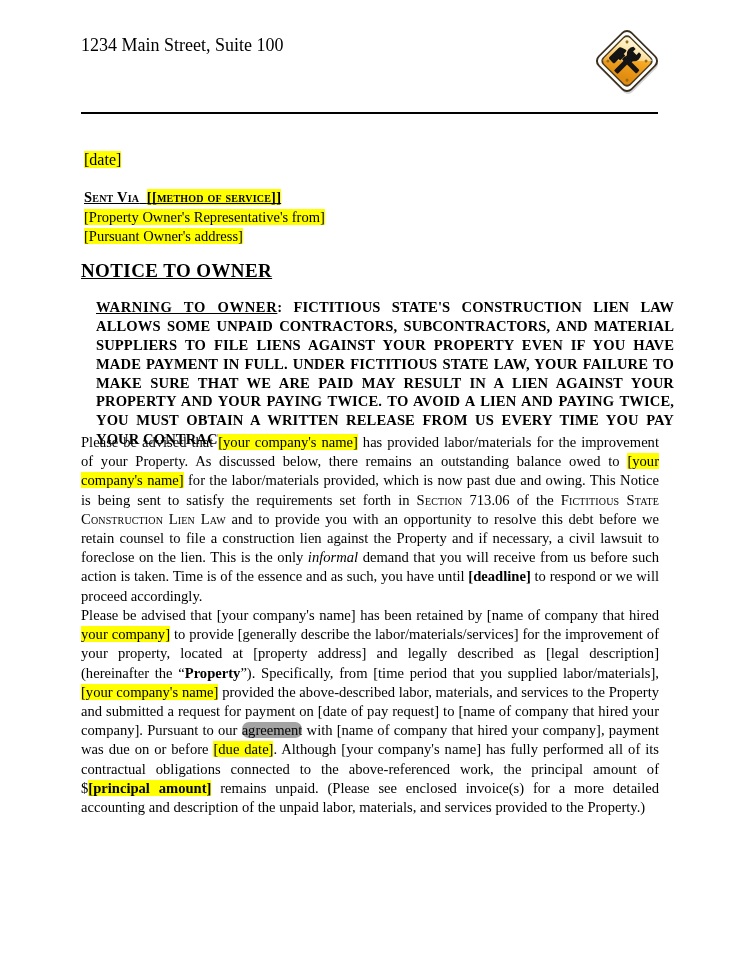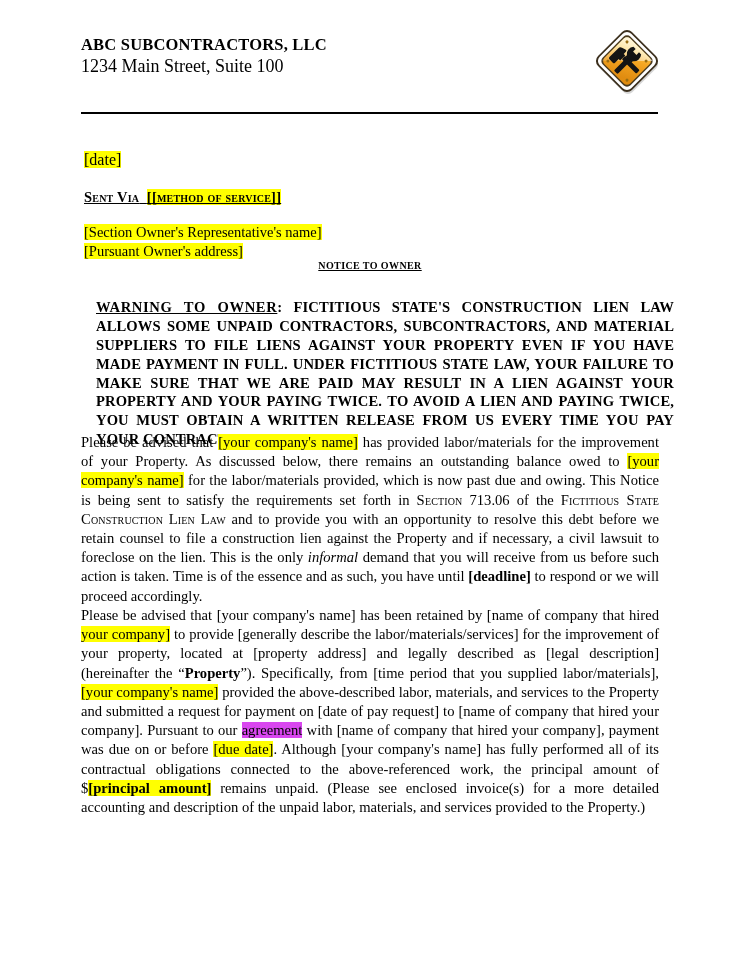--- a/index.html
+++ b/index.html
@@ -69,21 +69,21 @@
     width: 400px;
   }
   .addr-date {
     font-size: 16px;
     line-height: 1.28;
     margin-bottom: 18px;
   }
   .sentvia-line {
     font-size: 14.5px;
     line-height: 1.26;
-    margin-bottom: 16px;
+    margin-bottom: 1px;
     white-space: nowrap;
   }
   .smallcaps {
     font-variant: small-caps;
     font-weight: bold;
     text-decoration: underline;
     font-size: 14.5px;
     letter-spacing: 0.2px;
   }
   .sc-plain {
@@ -99,22 +99,21 @@
   .hl {
     background: #ffff00;
   }
 
   
   .doc-title {
     position: absolute;
     left: 81px;
     top: 260px;
     width: 578px;
-    text-align: center;
-    font-size: 10px;
+    font-size: 19px;
     font-weight: bold;
     text-decoration: underline;
     letter-spacing: 0.4px;
   }
 
   
   .warning {
     position: absolute;
     left: 96px;
     top: 298px;
@@ -141,29 +140,28 @@
     text-align: justify;
     text-justify: inter-word;
   }
   #par1 { top: 433px; }
   #par2 { top: 606px; }
   #par3 { top: 820px; }
 
   .b { font-weight: bold; }
   .i { font-style: italic; }
   .sc { font-variant: small-caps; letter-spacing: 0.15px; }
-  .u-hl { background: #d946ef; }
+  .u-hl { background: #a3a3a3; border-radius: 7px; }
 </style>
 </head>
 <body>
 
 <div class="page">
 
   <div class="letterhead">
-    <div class="lh-company">ABC SUBCONTRACTORS, LLC</div>
     <div class="lh-line">1234 Main Street, Suite 100</div>
   </div>
 
   <div class="logo">
     <svg width="72" height="72" viewBox="0 0 72 72" xmlns="http://www.w3.org/2000/svg">
       <defs>
         <linearGradient id="signgrad" x1="0" y1="0" x2="0.55" y2="1">
           <stop offset="0%" stop-color="#ffe89a"></stop>
           <stop offset="30%" stop-color="#fbcf55"></stop>
           <stop offset="55%" stop-color="#f5a623"></stop>
@@ -216,21 +214,21 @@
     </svg>
   </div>
 
   <div class="hrule"></div>
 
   <div class="addr-block">
     <div class="addr-date"><span class="hl">[date]</span></div>
 
     <div class="sentvia-line"><span class="smallcaps">Sent Via</span><span class="smallcaps">&nbsp;&nbsp;</span><span class="smallcaps hl">[<span class="sc-plain" style="font-variant:small-caps">[method of service]</span>]</span></div>
 
-    <div class="addr-owner"><span class="hl">[Section Owner's Representative's name]</span></div>
+    <div class="addr-owner"><span class="hl">[Property Owner's Representative's from]</span></div>
     <div class="addr-owner"><span class="hl">[Pursuant Owner's address]</span></div>
   </div>
 
   <div class="doc-title">NOTICE TO OWNER</div>
 
   <div class="warning"><span class="wlabel">WARNING TO OWNER</span><span>:</span> <span>FICTITIOUS STATE'S CONSTRUCTION LIEN LAW ALLOWS SOME UNPAID CONTRACTORS, SUBCONTRACTORS, AND MATERIAL SUPPLIERS TO FILE LIENS AGAINST YOUR PROPERTY EVEN IF YOU HAVE MADE PAYMENT IN FULL.  UNDER FICTITIOUS STATE LAW, YOUR FAILURE TO MAKE SURE THAT WE ARE PAID MAY RESULT IN A LIEN AGAINST YOUR PROPERTY AND YOUR PAYING TWICE.   TO AVOID A LIEN AND PAYING TWICE, YOU MUST OBTAIN A WRITTEN RELEASE FROM US EVERY TIME YOU PAY YOUR CONTRACTOR.</span></div>
 
   <div class="body-par" id="par1"><span>Please be advised that </span><span class="hl">[your company's name]</span><span> has provided labor/materials for the improvement of your Property.   As discussed below, there remains an outstanding balance owed to </span><span class="hl">[your company's name]</span><span> for the labor/materials provided, which is now past due and owing.  This Notice is being sent to satisfy the requirements set forth in </span><span class="sc">Section</span><span> 713.06 of the </span><span class="sc">Fictitious State Construction Lien Law</span><span> and to provide you with an opportunity to resolve this debt before we retain counsel to file a construction lien against the Property and if necessary, a civil lawsuit to foreclose on the lien.   This is the only </span><span class="i">informal</span><span> demand that you will receive from us before such action is taken.   Time is of the essence and as such, you have until </span><span class="b">[deadline]</span><span> to respond or we will proceed accordingly.</span></div>
 
   <div class="body-par" id="par2"><span>Please be advised that [your company's name] has been retained by [name of company that hired </span><span class="hl">your company]</span><span> to provide [generally describe the labor/materials/services] for the improvement of your property, located at [property address] and legally described as [legal description] (hereinafter the “</span><span class="b">Property</span><span>”).   Specifically, from [time period that you supplied labor/materials], </span><span class="hl">[your company's name]</span><span> provided the above-described labor, materials, and services to the Property and submitted a request for payment on [date of pay request] to [name of company that hired your company].    Pursuant to our </span><span class="u-hl">agreement</span><span> with [name of company that hired your company], payment was due on or before </span><span class="hl">[due date]</span><span>.  Although [your company's name] has fully performed all of its contractual obligations connected to the above-referenced work, the principal amount of $</span><span class="hl b">[principal amount]</span><span> remains unpaid.   (Please see enclosed invoice(s) for a more detailed accounting and description of the unpaid labor, materials, and services provided to the Property.)</span></div>

